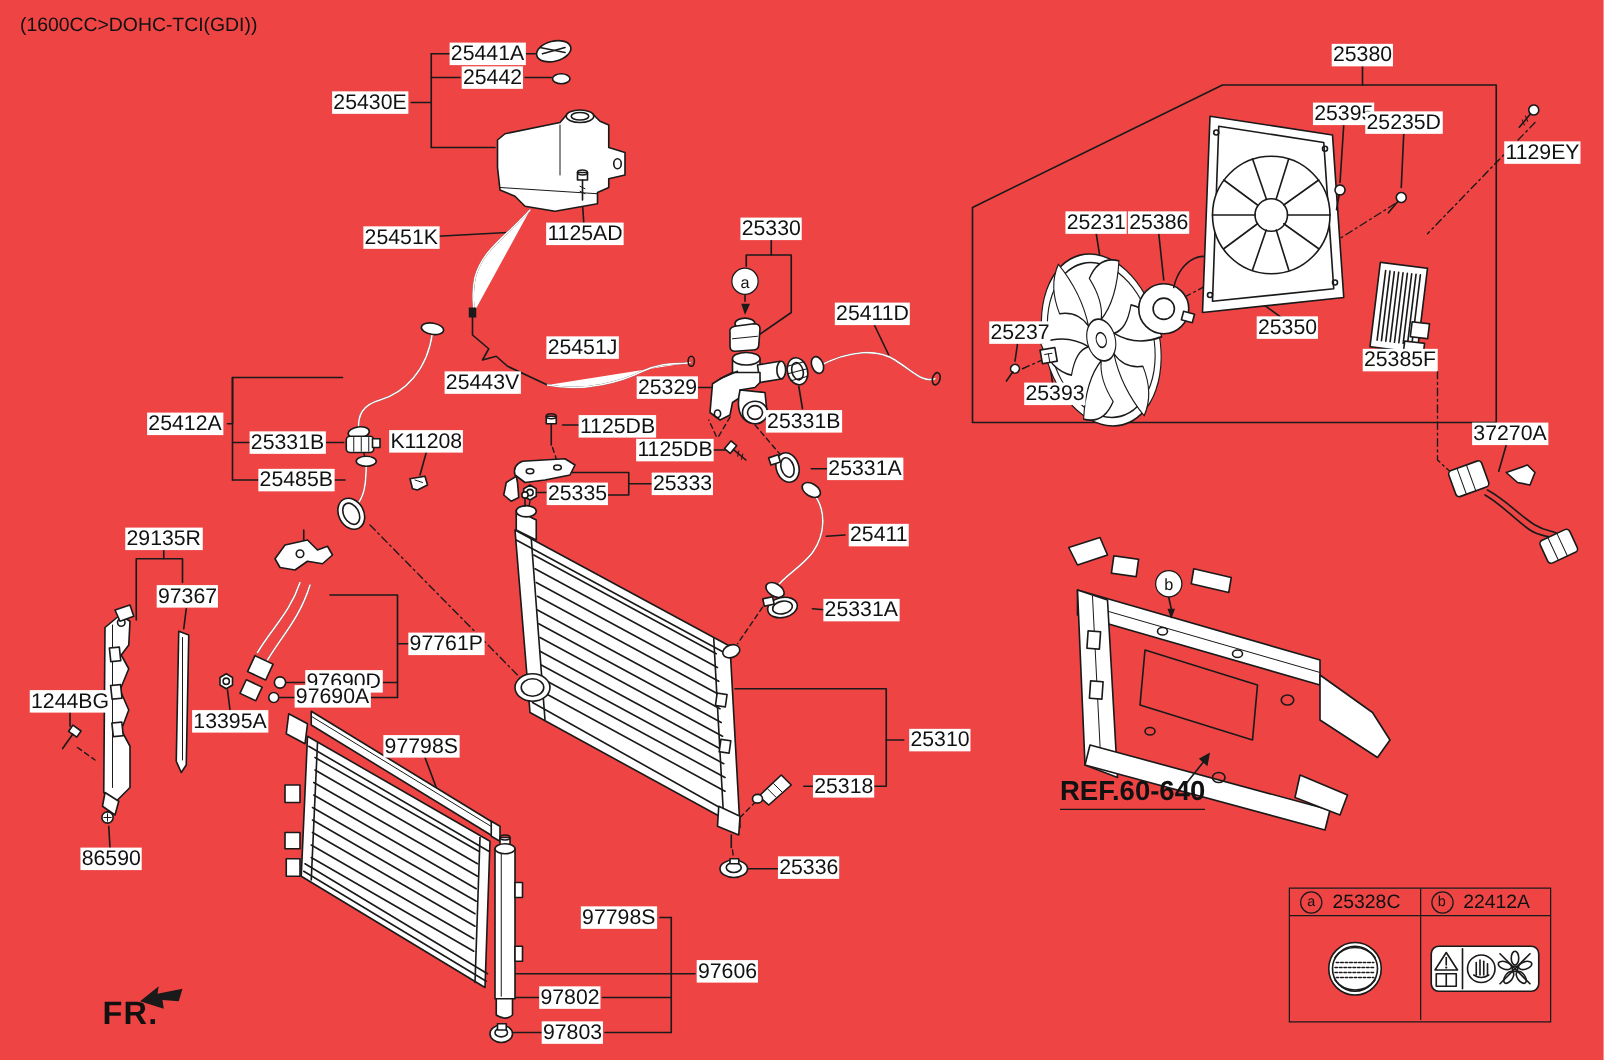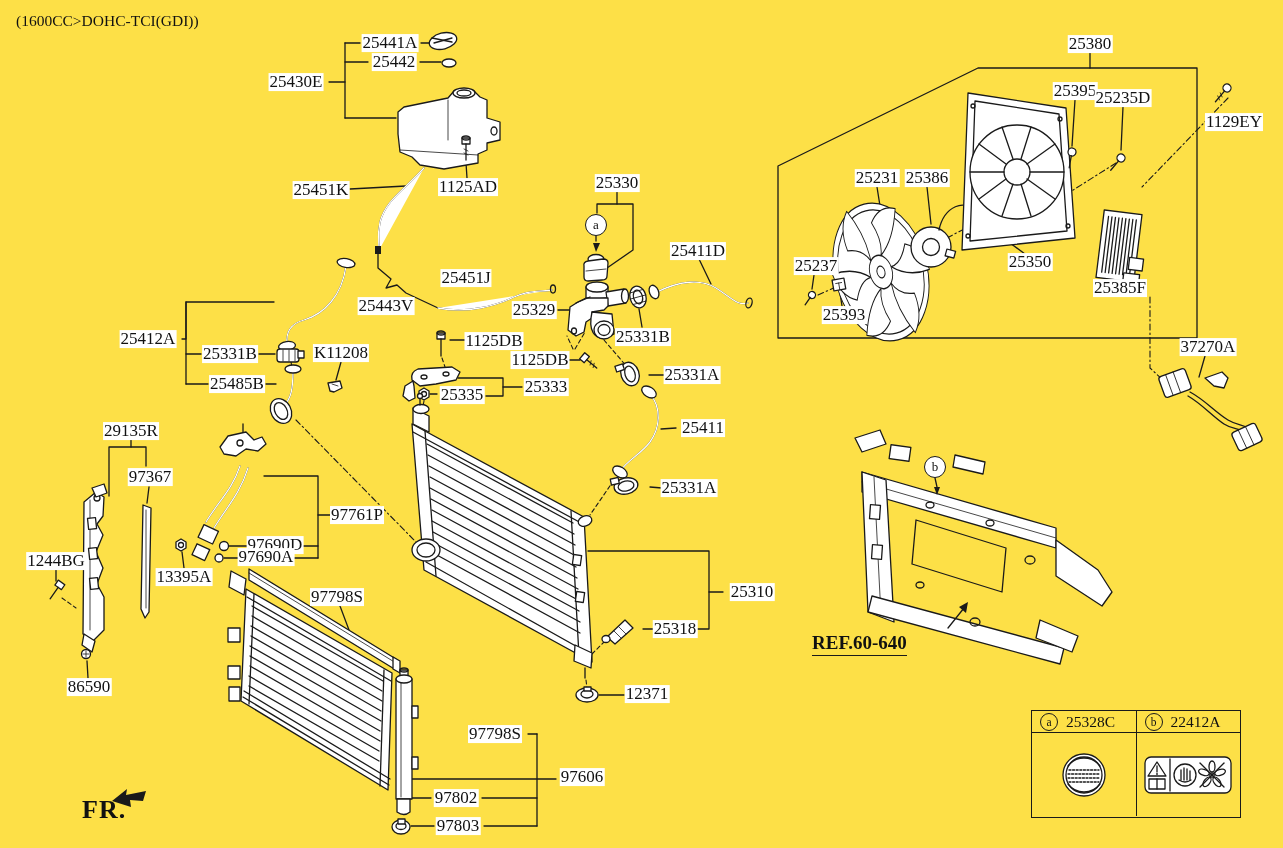--- a/index.html
+++ b/index.html
@@ -1,33 +1,33 @@
 <!DOCTYPE html>
 <html><head>
 <meta charset="utf-8">
 <style>
   html,body{margin:0;padding:0;background:#fff;}
-  #stage{position:relative;width:1283px;height:848px;background:#fde047;overflow:hidden;
-         font-family:Liberation Serif, serif;color:#111;}
+  #stage{position:relative;width:1283px;height:848px;background:#ef4444;overflow:hidden;
+         font-family:Liberation Sans, sans-serif;color:#111;}
   #art{position:absolute;left:0;top:0;}
   svg *{stroke:#1a1a1a;stroke-width:1.3;fill:none;stroke-linecap:round;stroke-linejoin:round;}
   svg .fw{fill:#fff;}
   svg .fd{fill:#1a1a1a;stroke:none;}
   svg .thin{stroke-width:0.8;}
   svg .dash{stroke-dasharray:6 3 1.5 3;stroke-width:1.1;}
   svg .dsh{stroke-dasharray:4 3;stroke-width:1.1;}
   svg .hI{stroke:#fff;}
   .part-label{position:absolute;transform:translate(-50%,-50%);font-size:17px;line-height:1.05;
               white-space:nowrap;background:#fff;padding:0 1px;}
   #title{position:absolute;left:16px;top:12px;font-size:15.5px;}
   .callout{position:absolute;width:20px;height:20px;border:1.5px solid #1a1a1a;border-radius:50%;
            background:#fff;display:flex;align-items:center;justify-content:center;
            font-size:13px;transform:translate(-50%,-50%);}
-  #ref-label{position:absolute;left:812px;top:620px;font-size:19px;font-weight:bold;
-             border-bottom:1.6px solid #1a1a1a;padding-bottom:1px;margin-top:12px;}
+  #ref-label{position:absolute;left:848px;top:620px;font-size:22px;font-weight:bold;
+             border-bottom:1.6px solid #1a1a1a;padding-bottom:1px;}
   #fr{position:absolute;left:82px;top:795px;font-size:26px;font-weight:bold;letter-spacing:1px;}
   #legend{position:absolute;left:1031px;top:710px;width:208px;height:106px;border:1.6px solid #1a1a1a;}
   #legend .lrow{display:flex;height:21px;border-bottom:1.2px solid #1a1a1a;}
   #legend .lcell{flex:1;display:flex;align-items:center;gap:8px;padding-left:8px;font-size:15.5px;}
   #legend .lcell + .lcell{border-left:1.2px solid #1a1a1a;}
   #legend .lcirc{width:16px;height:16px;border:1.3px solid #1a1a1a;border-radius:50%;
                  display:flex;align-items:center;justify-content:center;font-size:11.5px;flex:none;}
   #legend .lbody{display:flex;height:83px;}
   #legend .licon{flex:1;display:flex;align-items:center;justify-content:center;}
   #legend .licon + .licon{border-left:1.2px solid #1a1a1a;}
@@ -538,21 +538,21 @@
       <span class="part-label" style="left: 150px; top: 477px;">97367</span>
       <span class="part-label" style="left: 357px; top: 515px;">97761P</span>
       <span class="part-label" style="left: 275px; top: 545px;">97690D</span>
       <span class="part-label" style="left: 266px; top: 557px;">97690A</span>
       <span class="part-label" style="left: 56px; top: 561px;">1244BG</span>
       <span class="part-label" style="left: 184px; top: 577px;">13395A</span>
       <span class="part-label" style="left: 89px; top: 687px;">86590</span>
       <span class="part-label" style="left: 337px; top: 597px;">97798S</span>
       <span class="part-label" style="left: 752px; top: 592px;">25310</span>
       <span class="part-label" style="left: 675px; top: 629px;">25318</span>
-      <span class="part-label" style="left: 647px; top: 694px;">12371</span>
+      <span class="part-label" style="left: 647px; top: 694px;">25336</span>
       <span class="part-label" style="left: 495px; top: 734px;">97798S</span>
       <span class="part-label" style="left: 582px; top: 777px;">97606</span>
       <span class="part-label" style="left: 456px; top: 798px;">97802</span>
       <span class="part-label" style="left: 438px; top: 826px; margin-left: 20px;">97803</span>
       <span class="part-label" style="left: 1090px; top: 44px;">25380</span>
       <span class="part-label" style="left: 1075px; top: 91px;">25395</span>
       <span class="part-label" style="left: 1123px; top: 98px;">25235D</span>
       <span class="part-label" style="left: 1234px; top: 122px;">1129EY</span>
       <span class="part-label" style="left: 877px; top: 178px;">25231</span>
       <span class="part-label" style="left: 927px; top: 178px;">25386</span>

